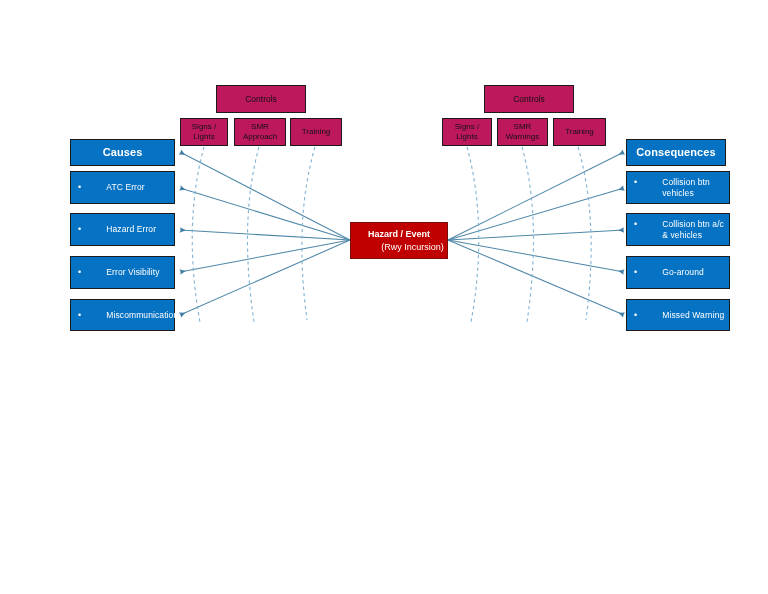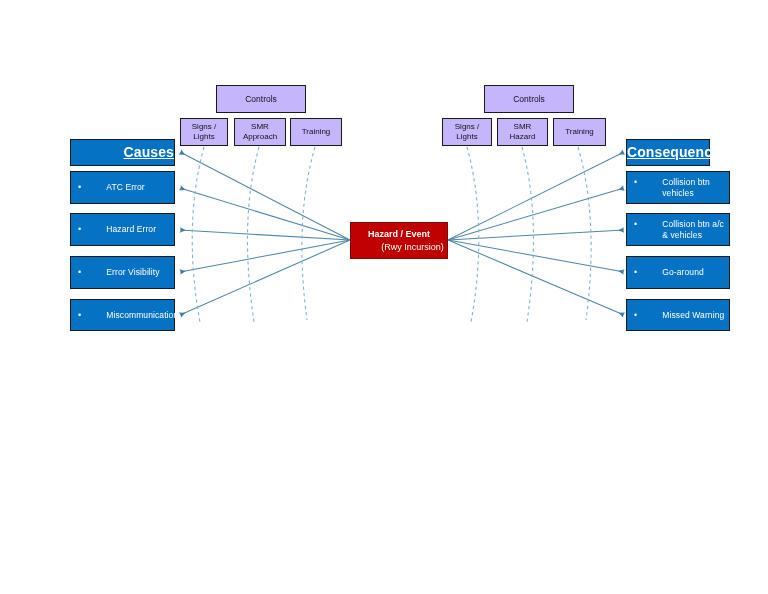--- a/index.html
+++ b/index.html
@@ -36,24 +36,23 @@
   
   .blue {
     background: #0672C3;
     color: #ffffff;
     font-size: 8.5px;
     line-height: 11px;
     letter-spacing: 0.1px;
   }
   .blue .hdr {
     width: 100%;
-    text-align: right;
+    text-align: center;
     font-weight: bold;
-    font-size: 14px;
-    text-decoration: underline;
+    font-size: 11px;
   }
   .blue .item {
     display: flex;
     align-items: flex-start;
     padding-left: 7px;
     padding-right: 4px;
     width: 100%;
   }
   .blue .bullet {
     flex: 0 0 auto;
@@ -61,21 +60,21 @@
     font-size: 9px;
     line-height: 11px;
   }
   .blue .txt {
     flex: 1 1 auto;
     margin-left: 20px;
   }
 
   
   .green {
-    background: #c4b5fd;
+    background: #be185d;
     color: #111111;
     font-size: 8px;
     line-height: 10px;
     justify-content: center;
     text-align: center;
   }
   .green.hdrbox { font-size: 8.5px; }
   .green span { display: block; width: 100%; }
 
   
@@ -201,29 +200,29 @@
 <div class="node green" style="left:442px; top:118px; width:50px; height:28px;">
   <span>
     <span>Signs /</span>
     <span>Lights</span>
   </span>
 </div>
 
 <div class="node green" style="left:497px; top:118px; width:51px; height:28px;">
   <span>
     <span>SMR</span>
-    <span>Hazard</span>
+    <span>Warnings</span>
   </span>
 </div>
 
 <div class="node green" style="left:553px; top:118px; width:53px; height:28px;">
   <span>Training</span>
 </div>
 
-<div class="node blue" style="left:626px; top:139px; width:84px; height:27px;">
+<div class="node blue" style="left:626px; top:139px; width:100px; height:27px;">
   <span class="hdr">Consequences</span>
 </div>
 
 <div class="node blue" style="left:626px; top:171px; width:104px; height:33px;">
   <span class="item">
     <span class="bullet">•</span>
     <span class="txt">Collision btn vehicles</span>
   </span>
 </div>
 

